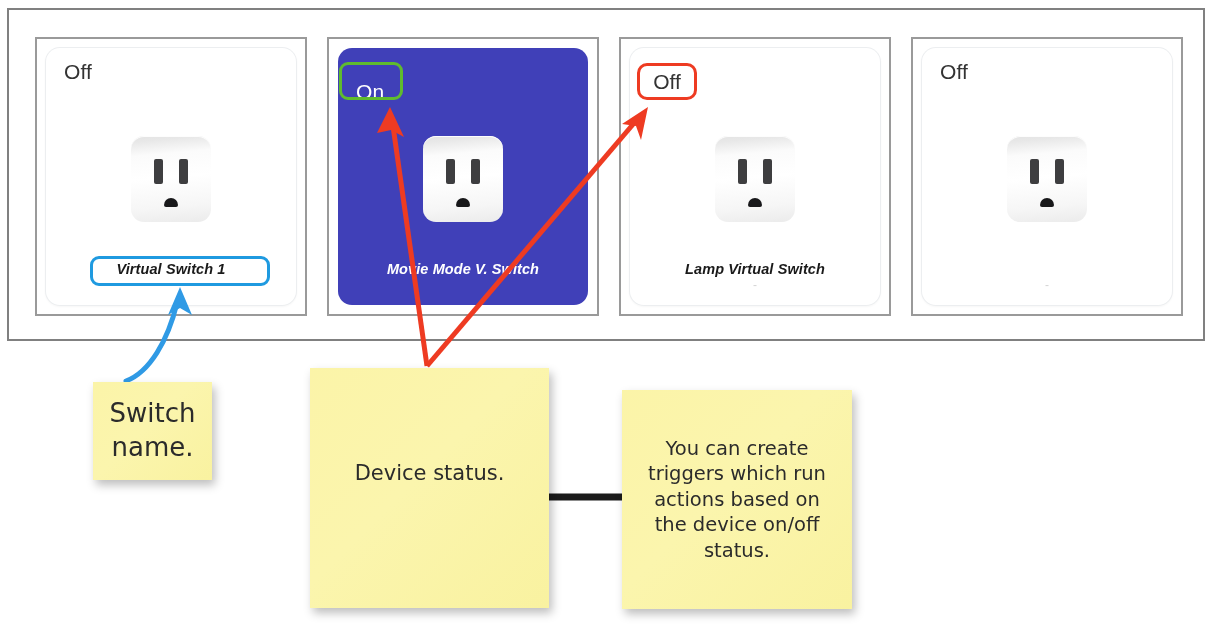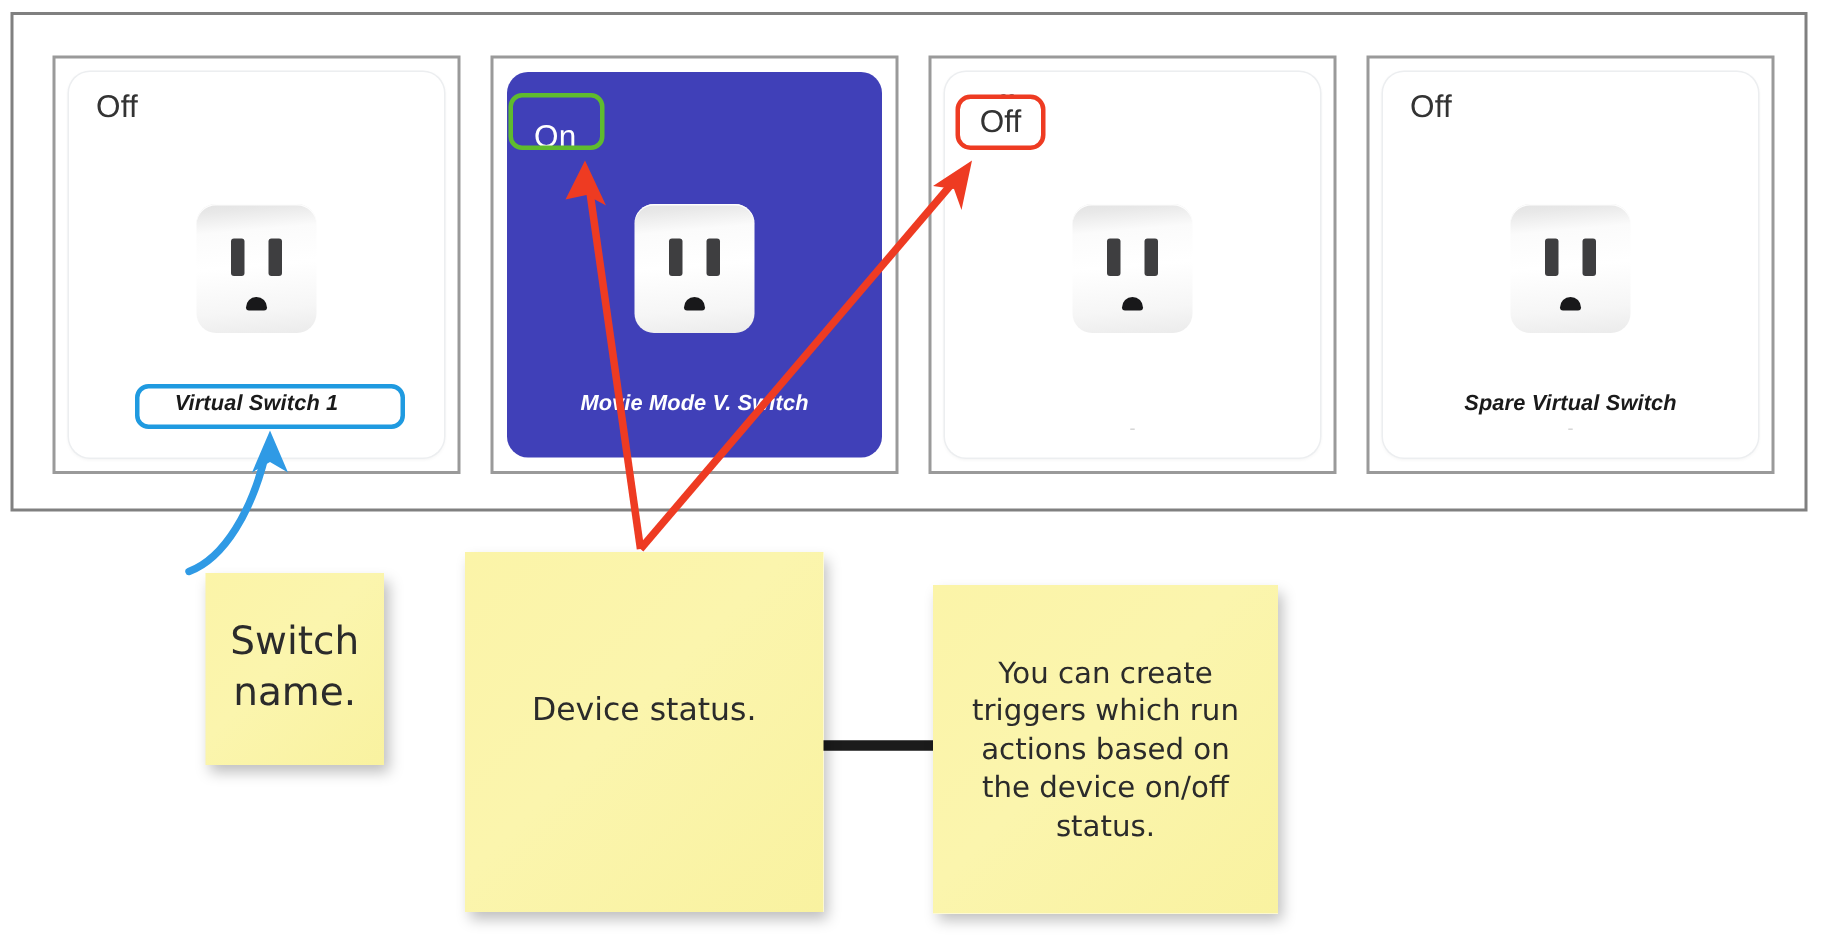--- a/index.html
+++ b/index.html
@@ -193,24 +193,23 @@
   }
   .sticky-note .note-line {
     line-height: 1.30;
     white-space: pre-line;
   }
 
   #sticky-note-0 {
     left: 93px;
     top: 382px;
     width: 119px;
-    height: 128px;
+    height: 98px;
     font-size: 26px;
     padding: 0 8px;
-    margin-left: 44px;
   }
   #sticky-note-1 {
     left: 310px;
     top: 368px;
     width: 239px;
     height: 240px;
     font-size: 21px;
     padding: 0 2px;
   }
   #sticky-note-1 .note-line.first { margin-bottom: 28px; }
@@ -255,33 +254,33 @@
   </div>
 
   <div class="device-tile-outer" id="tile-outer-2">
     <div class="device-tile">
       <div class="tile-status">Off</div>
       <div class="outlet-icon">
         <div class="outlet-slot left"></div>
         <div class="outlet-slot right"></div>
         <div class="outlet-ground"></div>
       </div>
+      <div class="tile-name">Lamp Virtual Switch</div>
       <div class="tile-subdash">-</div>
     </div>
   </div>
 
   <div class="device-tile-outer" id="tile-outer-3">
     <div class="device-tile">
       <div class="tile-status">Off</div>
       <div class="outlet-icon">
         <div class="outlet-slot left"></div>
         <div class="outlet-slot right"></div>
         <div class="outlet-ground"></div>
       </div>
-      <div class="tile-name">Spare Virtual Switch</div>
       <div class="tile-subdash">-</div>
     </div>
   </div>
 
 </div>
 
 <div class="annot-box" id="highlight-switch-name"></div>
 <div class="annot-box" id="highlight-on-status"></div>
 <div class="annot-box" id="highlight-off-status">
   <div class="off-label">Off</div>

